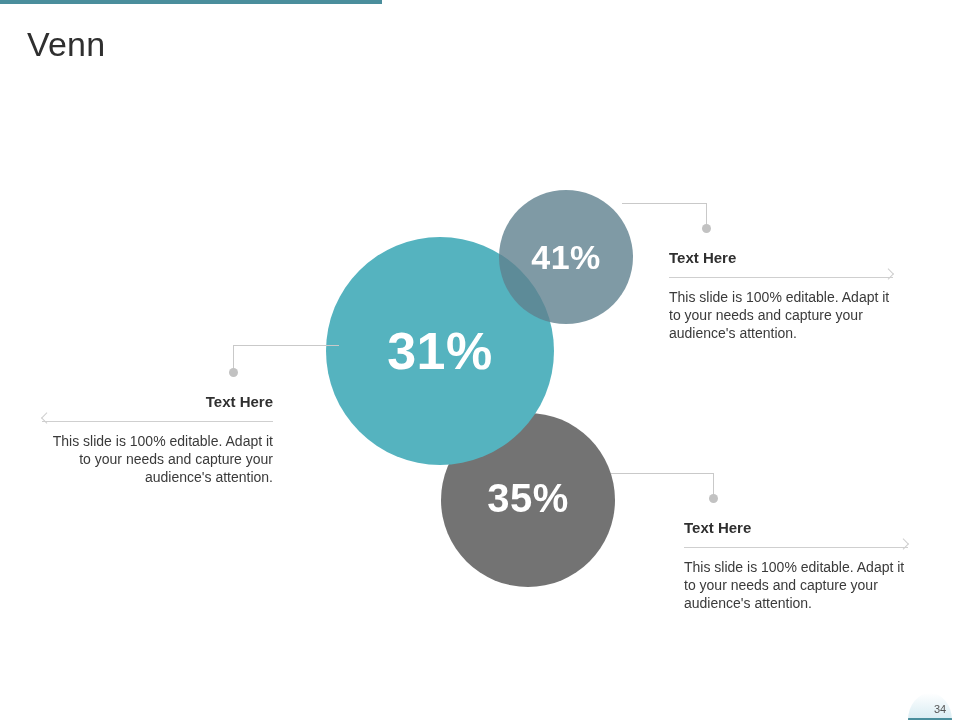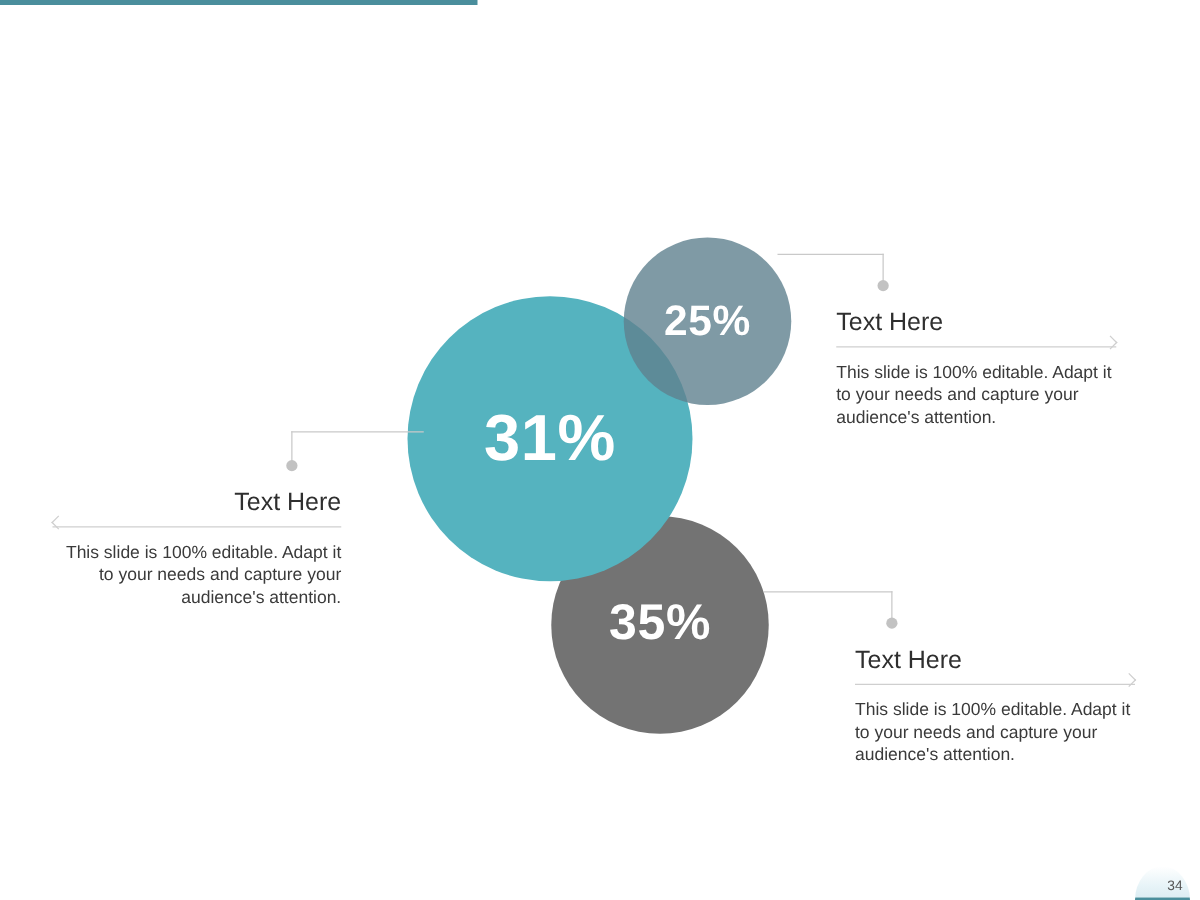--- a/index.html
+++ b/index.html
@@ -117,22 +117,22 @@
     border-radius: 50%;
     background: #c2c2c2;
   }
 
   
   .callout {
     position: absolute;
     z-index: 5;
   }
   .callout-title {
-    font-size: 20px;
-    font-weight: normal;
+    font-size: 15px;
+    font-weight: bold;
     color: #2f2f2f;
     line-height: 20px;
     white-space: nowrap;
   }
   .callout-rule {
     position: relative;
     height: 1px;
     background: #cfcfcf;
     margin-top: 9px;
     margin-bottom: 10px;
@@ -196,33 +196,34 @@
     margin-left: 20px;
   }
 </style>
 </head>
 <body>
 
 <div id="slide">
 
   <div class="accent-bar"></div>
 
+  <div class="page-title">Venn</div>
 
   <div class="venn-stage">
 
     <div class="venn-circle circle-35">
       <span>35%</span>
     </div>
 
     <div class="venn-circle circle-75">
       <span>31%</span>
     </div>
 
     <div class="venn-circle circle-25">
-      <span>25%</span>
+      <span>41%</span>
     </div>
   </div>
 
   <div class="connector">
     <div class="conn-h" style="left:622px; top:203px; width:85px;"></div>
     <div class="conn-v" style="left:706px; top:203px; height:23px;"></div>
     <div class="conn-dot" style="left:702px; top:224px;"></div>
   </div>
 
   <div class="connector">

